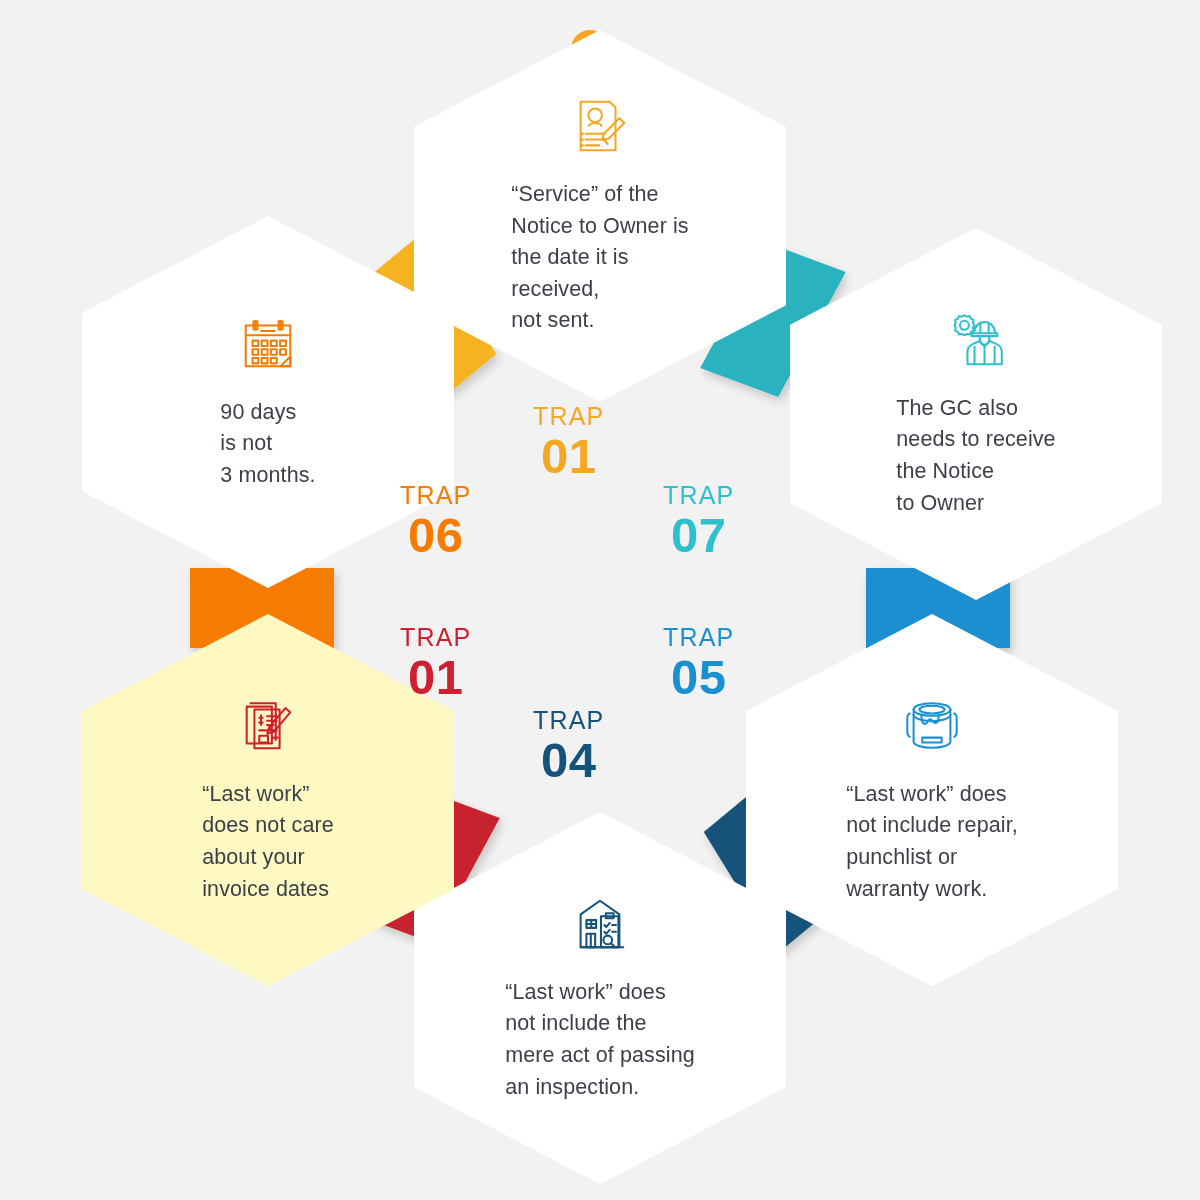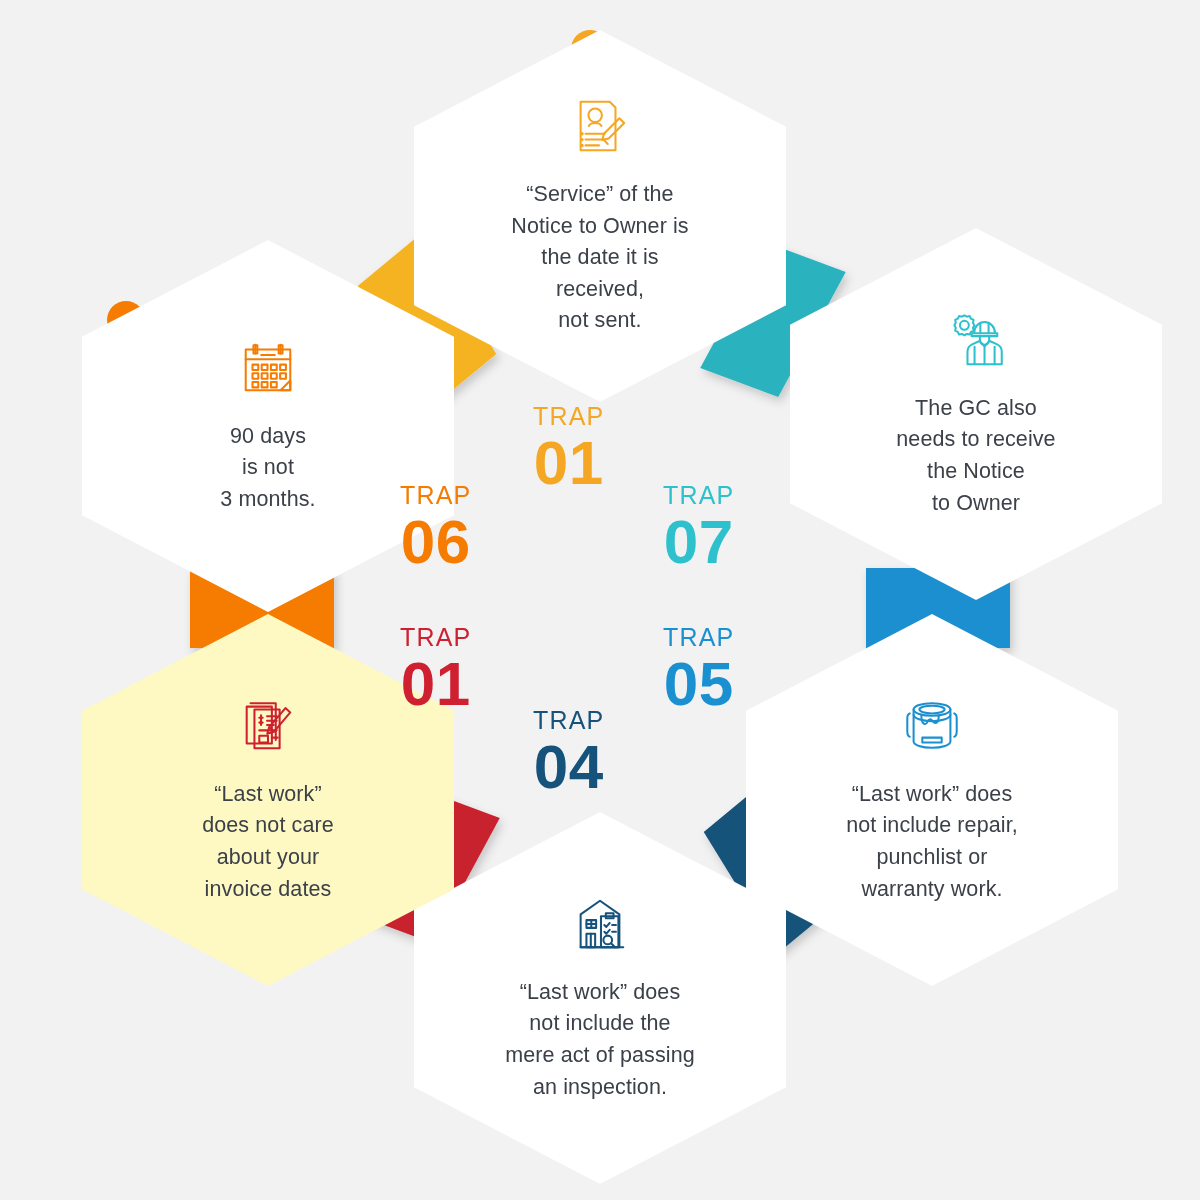--- a/index.html
+++ b/index.html
@@ -51,50 +51,49 @@
   .hex-icon {
     width: 62px;
     height: 62px;
     margin-bottom: 22px;
     display: block;
   }
   .hex-text {
     font-size: 21.5px;
     line-height: 1.47;
     color: #3b4049;
-    text-align: center;
     letter-spacing: 0.1px;
     white-space: pre-line;
   }
 
   
   #hex-01 { left: 414px; top: 30px; }
   #hex-02 { left: 790px; top: 228px; }
   #hex-03 { left: 746px; top: 614px; }
   #hex-04 { left: 414px; top: 812px; }
   #hex-05 { left: 82px;  top: 614px; }
-  #hex-06 { left: 82px;  top: 240px; }
+  #hex-06 { left: 82px;  top: 216px; }
 
   
   .trap-label {
     position: absolute;
     text-align: center;
     line-height: 1;
     user-select: none;
   }
   .trap-word {
     display: block;
     font-size: 25px;
     font-weight: 400;
     letter-spacing: 1.2px;
     margin-bottom: 3px;
   }
   .trap-num {
     display: block;
-    font-size: 62px;
+    font-size: 49px;
     font-weight: 700;
     letter-spacing: 0.5px;
   }
   #label-01 { left: 533px; top: 404px; }
   #label-02 { left: 663px; top: 483px; }
   #label-03 { left: 663px; top: 625px; }
   #label-04 { left: 533px; top: 708px; }
   #label-05 { left: 400px; top: 625px; }
   #label-06 { left: 400px; top: 483px; }
 

